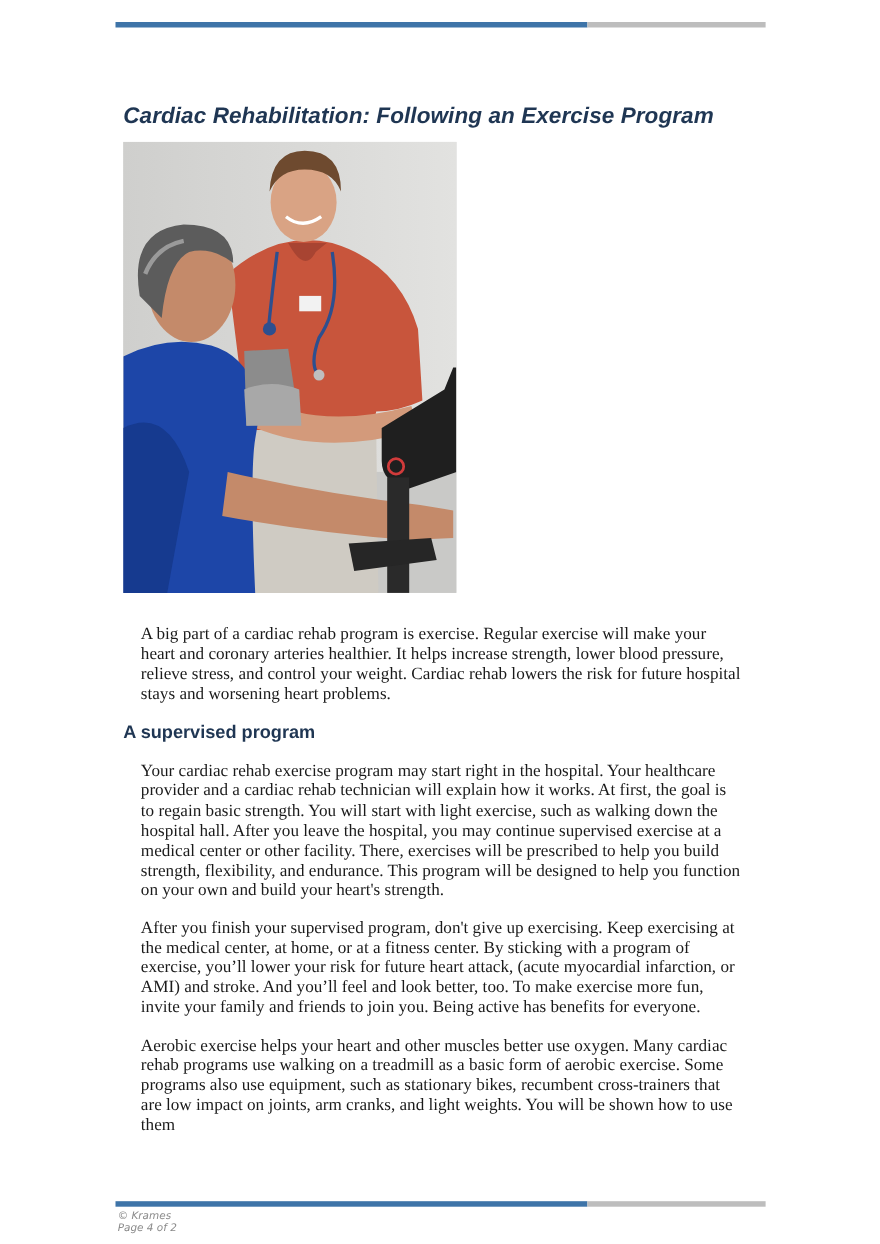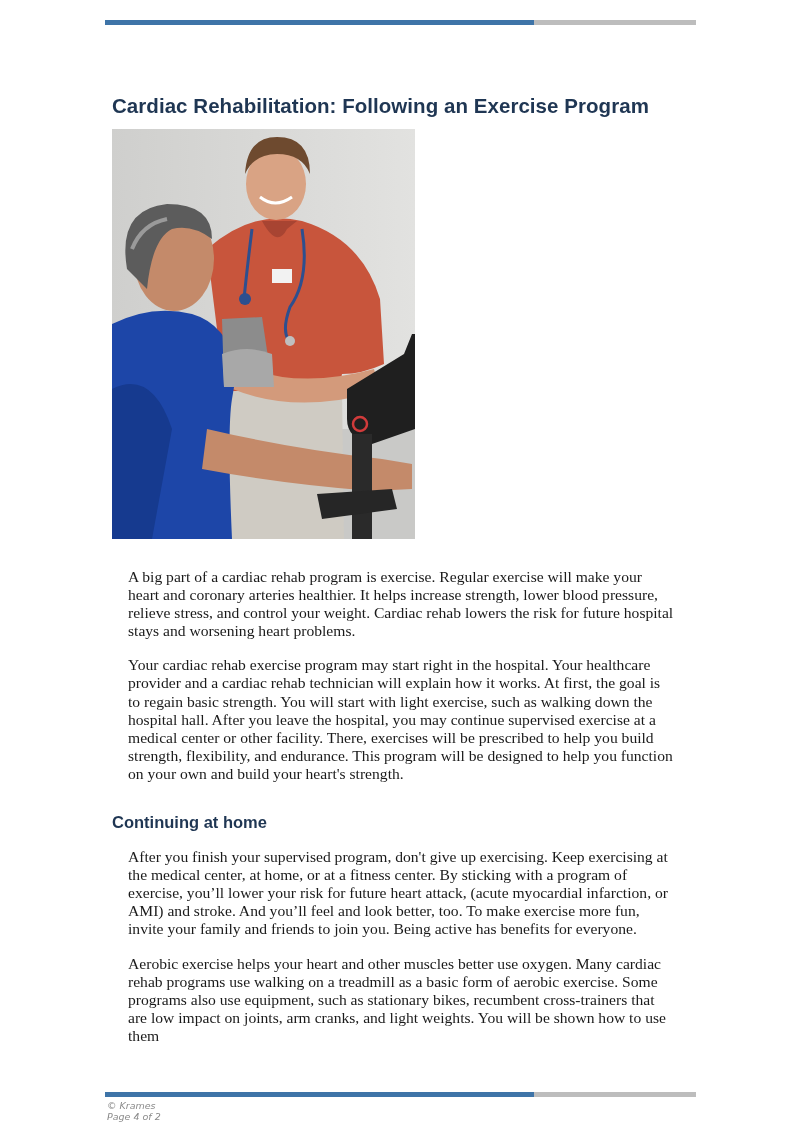--- a/index.html
+++ b/index.html
@@ -5,21 +5,21 @@
     html, body { margin: 0; padding: 0; background: #ffffff; }
     body { width: 800px; height: 1131px; position: relative; overflow: hidden; }
     .bar { position: absolute; left: 105px; width: 591px; height: 5px; display: flex; }
     .bar .blue { width: 429px; background: #3e74a8; }
     .bar .gray { flex: 1; background: #bdbdbd; }
     .bar.top { top: 20px; }
     .bar.bottom { top: 1092px; }
     .title {
       position: absolute; left: 112px; top: 94px; margin: 0;
       font-family: "Liberation Sans", sans-serif; font-weight: bold;
-      font-size: 20.5px; color: #1f3653; letter-spacing: 0.05px;
+      font-size: 20.5px; color: #1f3653; letter-spacing: 0.05px; font-style: italic;
     }
     .photo {
       position: absolute; left: 112px; top: 129px; width: 303px; height: 410px;
       overflow: hidden; background: #d4d4d2;
     }
     .content {
       position: absolute; left: 112px; top: 552px; width: 580px;
       font-family: "Liberation Serif", serif; font-size: 15.6px; line-height: 18.1px;
       color: #1a1a1a;
     }
@@ -92,23 +92,23 @@
     <path d="M235 260 L292 225 L300 205 L303 205 L303 300 L260 315 Q235 310 235 290 Z" fill="#1f1f1f"></path>
     <circle cx="248" cy="295" r="7" fill="none" stroke="#d13b3b" stroke-width="2.5"></circle>
     <rect x="240" y="305" width="20" height="105" fill="#2a2a2a"></rect>
     <path d="M205 365 L280 360 L285 380 L210 390 Z" fill="#262626"></path>
   </svg>
 </div>
 
 <div class="content">
   <p>A big part of a cardiac rehab program is exercise. Regular exercise will make your heart and coronary arteries healthier. It helps increase strength, lower blood pressure, relieve stress, and control your weight. Cardiac rehab lowers the risk for future hospital stays and worsening heart problems.</p>
 
+  <h2 class="h-sup">A supervised program</h2>
   <p>Your cardiac rehab exercise program may start right in the hospital. Your healthcare provider and a cardiac rehab technician will explain how it works. At first, the goal is to regain basic strength. You will start with light exercise, such as walking down the hospital hall. After you leave the hospital, you may continue supervised exercise at a medical center or other facility. There, exercises will be prescribed to help you build strength, flexibility, and endurance. This program will be designed to help you function on your own and build your heart's strength.</p>
 
-  <h2 class="h-cont">Continuing at home</h2>
   <p>After you finish your supervised program, don't give up exercising. Keep exercising at the medical center, at home, or at a fitness center. By sticking with a program of exercise, you’ll lower your risk for future heart attack, (acute myocardial infarction, or AMI) and stroke. And you’ll feel and look better, too. To make exercise more fun, invite your family and friends to join you. Being active has benefits for everyone.</p>
 
   <p>Aerobic exercise helps your heart and other muscles better use oxygen. Many cardiac rehab programs use walking on a treadmill as a basic form of aerobic exercise. Some programs also use equipment, such as stationary bikes, recumbent cross-trainers that are low impact on joints, arm cranks, and light weights. You will be shown how to use them</p>
 </div>
 
 <div class="bar bottom">
   <div class="blue"></div>
   <div class="gray"></div>
 </div>
 

